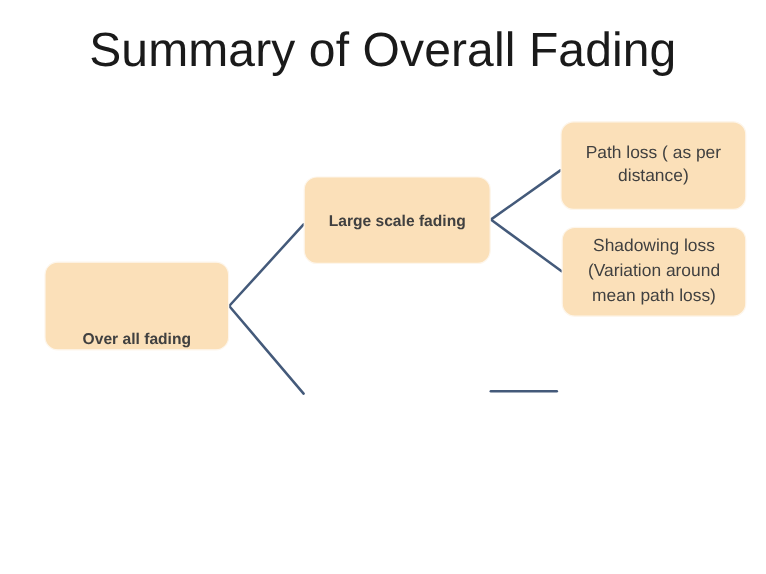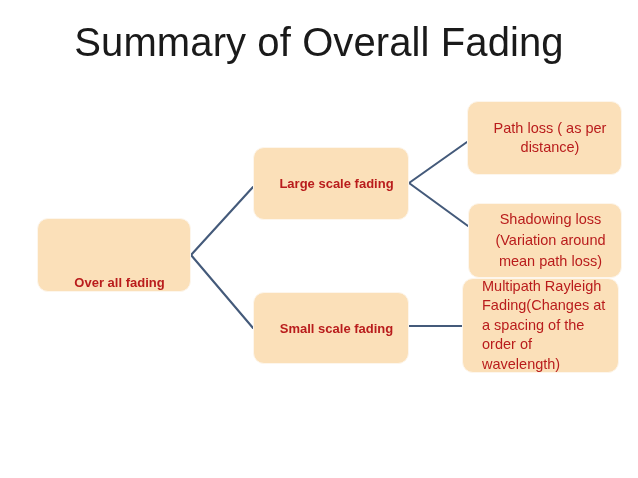--- a/index.html
+++ b/index.html
@@ -47,26 +47,25 @@
     height: 478px;
   }
 
   
   .node {
     position: absolute;
     box-sizing: border-box;
     background: #fbe0b9;
     border: 1.6px solid #fdf6ec;
     border-radius: 11px;
-    color: #b91c1c;
+    color: #404040;
     display: flex;
     align-items: center;
     justify-content: center;
     overflow: hidden;
-    padding-left: 11px;
   }
   .node .node-text {
     display: block;
     width: 100%;
     white-space: pre-line;
   }
 
   
   .node.lvl-main .node-text,
   .node.lvl-mid .node-text {
@@ -83,21 +82,21 @@
     line-height: 19.5px;
   }
   .node.leaf.centered .node-text { text-align: center; }
   .node.leaf.lefted   .node-text { text-align: left; }
 
   
   #node-overall     { left: 37px;  top: 218px; width: 154px; height: 74px; align-items: flex-end; }
   #node-large       { left: 253px; top: 147px; width: 156px; height: 73px; }
   #node-small       { left: 253px; top: 292px; width: 156px; height: 72px; }
   #node-pathloss    { left: 467px; top: 101px; width: 155px; height: 74px; }
-  #node-shadowing   { left: 468px; top: 203px; width: 154px; height: 75px; }
+  #node-shadowing   { left: 468px; top: 189px; width: 154px; height: 75px; }
   #node-multipath   { left: 462px; top: 278px; width: 157px; height: 95px;
                       align-items: center; justify-content: flex-start; }
   #node-multipath .node-text { padding-left: 8px; padding-right: 4px; }
 
   
   #node-shadowing .node-text { line-height: 21px; }
 </style>
 </head>
 <body>
 
@@ -121,31 +120,25 @@
   </svg>
 
   <div class="node lvl-main" id="node-overall">
     <span class="node-text">Over all fading</span>
   </div>
 
   <div class="node lvl-mid" id="node-large">
     <span class="node-text">Large scale fading</span>
   </div>
 
-  <div class="node lvl-mid" id="node-small">
-    <span class="node-text">Small scale fading</span>
-  </div>
 
   <div class="node leaf centered" id="node-pathloss">
     <span class="node-text">Path loss ( as per distance)</span>
   </div>
 
   <div class="node leaf centered" id="node-shadowing">
     <span class="node-text">Shadowing loss
 (Variation  around
 mean path loss)</span>
   </div>
 
-  <div class="node leaf lefted" id="node-multipath">
-    <span class="node-text">Multipath   Rayleigh Fading(Changes at a spacing of the order of wavelength)</span>
-  </div>
 
 </div>
 
 </body></html>

